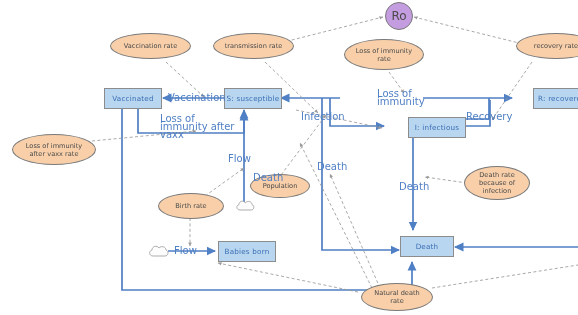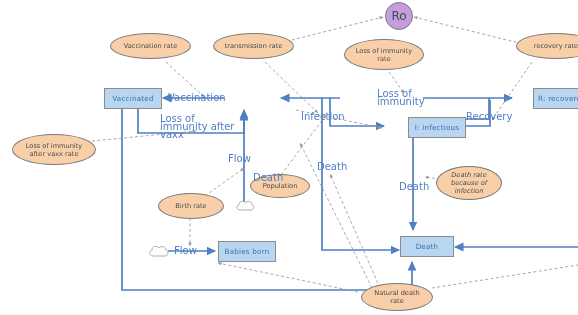--- a/index.html
+++ b/index.html
@@ -136,20 +136,21 @@
 
   <svg class="cloud" style="left:148px;top:243px;" width="22" height="17">
     <path d="M5,13 C1,13 0.5,8 4,7 C4,3 9,2 11,5 C13,2.5 18,3.5 18,7 C21,8 20.5,13 17,13 Z" fill="#fdfdfd" stroke="#9a9a9a" stroke-width="0.8"></path>
   </svg>
   <svg class="cloud" style="left:235px;top:198px;" width="20" height="16">
     <path d="M5,12 C1.3,12 0.8,7.5 4,6.6 C4,3 8.5,2 10.4,4.8 C12.4,2.4 17,3.3 17,6.6 C19.8,7.5 19.3,12 16,12 Z" fill="#fdfdfd" stroke="#9a9a9a" stroke-width="0.8"></path>
   </svg>
 
   <div class="stock" style="left:104px;top:88px;width:58px;height:21px;">Vaccinated</div>
 
+  <div class="stock" style="left:224px;top:88px;width:58px;height:21px;">S: susceptible</div>
 
   <div class="stock" style="left:384px;top:117px;width:58px;height:21px;margin-left:24px;">I: infectious</div>
 
   <div class="stock" style="left:533px;top:88px;width:58px;height:21px;">R: recovered</div>
 
   <div class="stock" style="left:218px;top:241px;width:58px;height:21px;">Babies born</div>
 
   <div class="stock" style="left:400px;top:236px;width:54px;height:21px;">Death</div>
 
   <div class="var" style="left:110px;top:33px;width:81px;height:26px;">Vaccination rate</div>
@@ -163,21 +164,21 @@
 
   <div class="var purple" style="left:385px;top:2px;width:28px;height:28px;font-size:12px;">Ro</div>
 
   <div class="var" style="left:12px;top:134px;width:84px;height:31px;white-space:pre-line;">Loss of immunity
 after vaxx rate</div>
 
   <div class="var" style="left:158px;top:193px;width:66px;height:26px;">Birth rate</div>
 
   <div class="var" style="left:250px;top:174px;width:60px;height:24px;">Population</div>
 
-  <div class="var" style="left:436px;top:166px;width:66px;height:34px;white-space:pre-line;font-style:italic;">Death rate
+  <div class="var" style="left:464px;top:166px;width:66px;height:34px;white-space:pre-line;">Death rate
 because of
 infection</div>
 
   <div class="var" style="left:361px;top:283px;width:72px;height:28px;white-space:pre-line;">Natural death
 rate</div>
 
   <div class="flabel" style="left:168px;top:94px;width:52px;">Vaccination</div>
 
   <div class="flabel" style="left:160px;top:115px;width:64px;">Loss of
 immunity after

